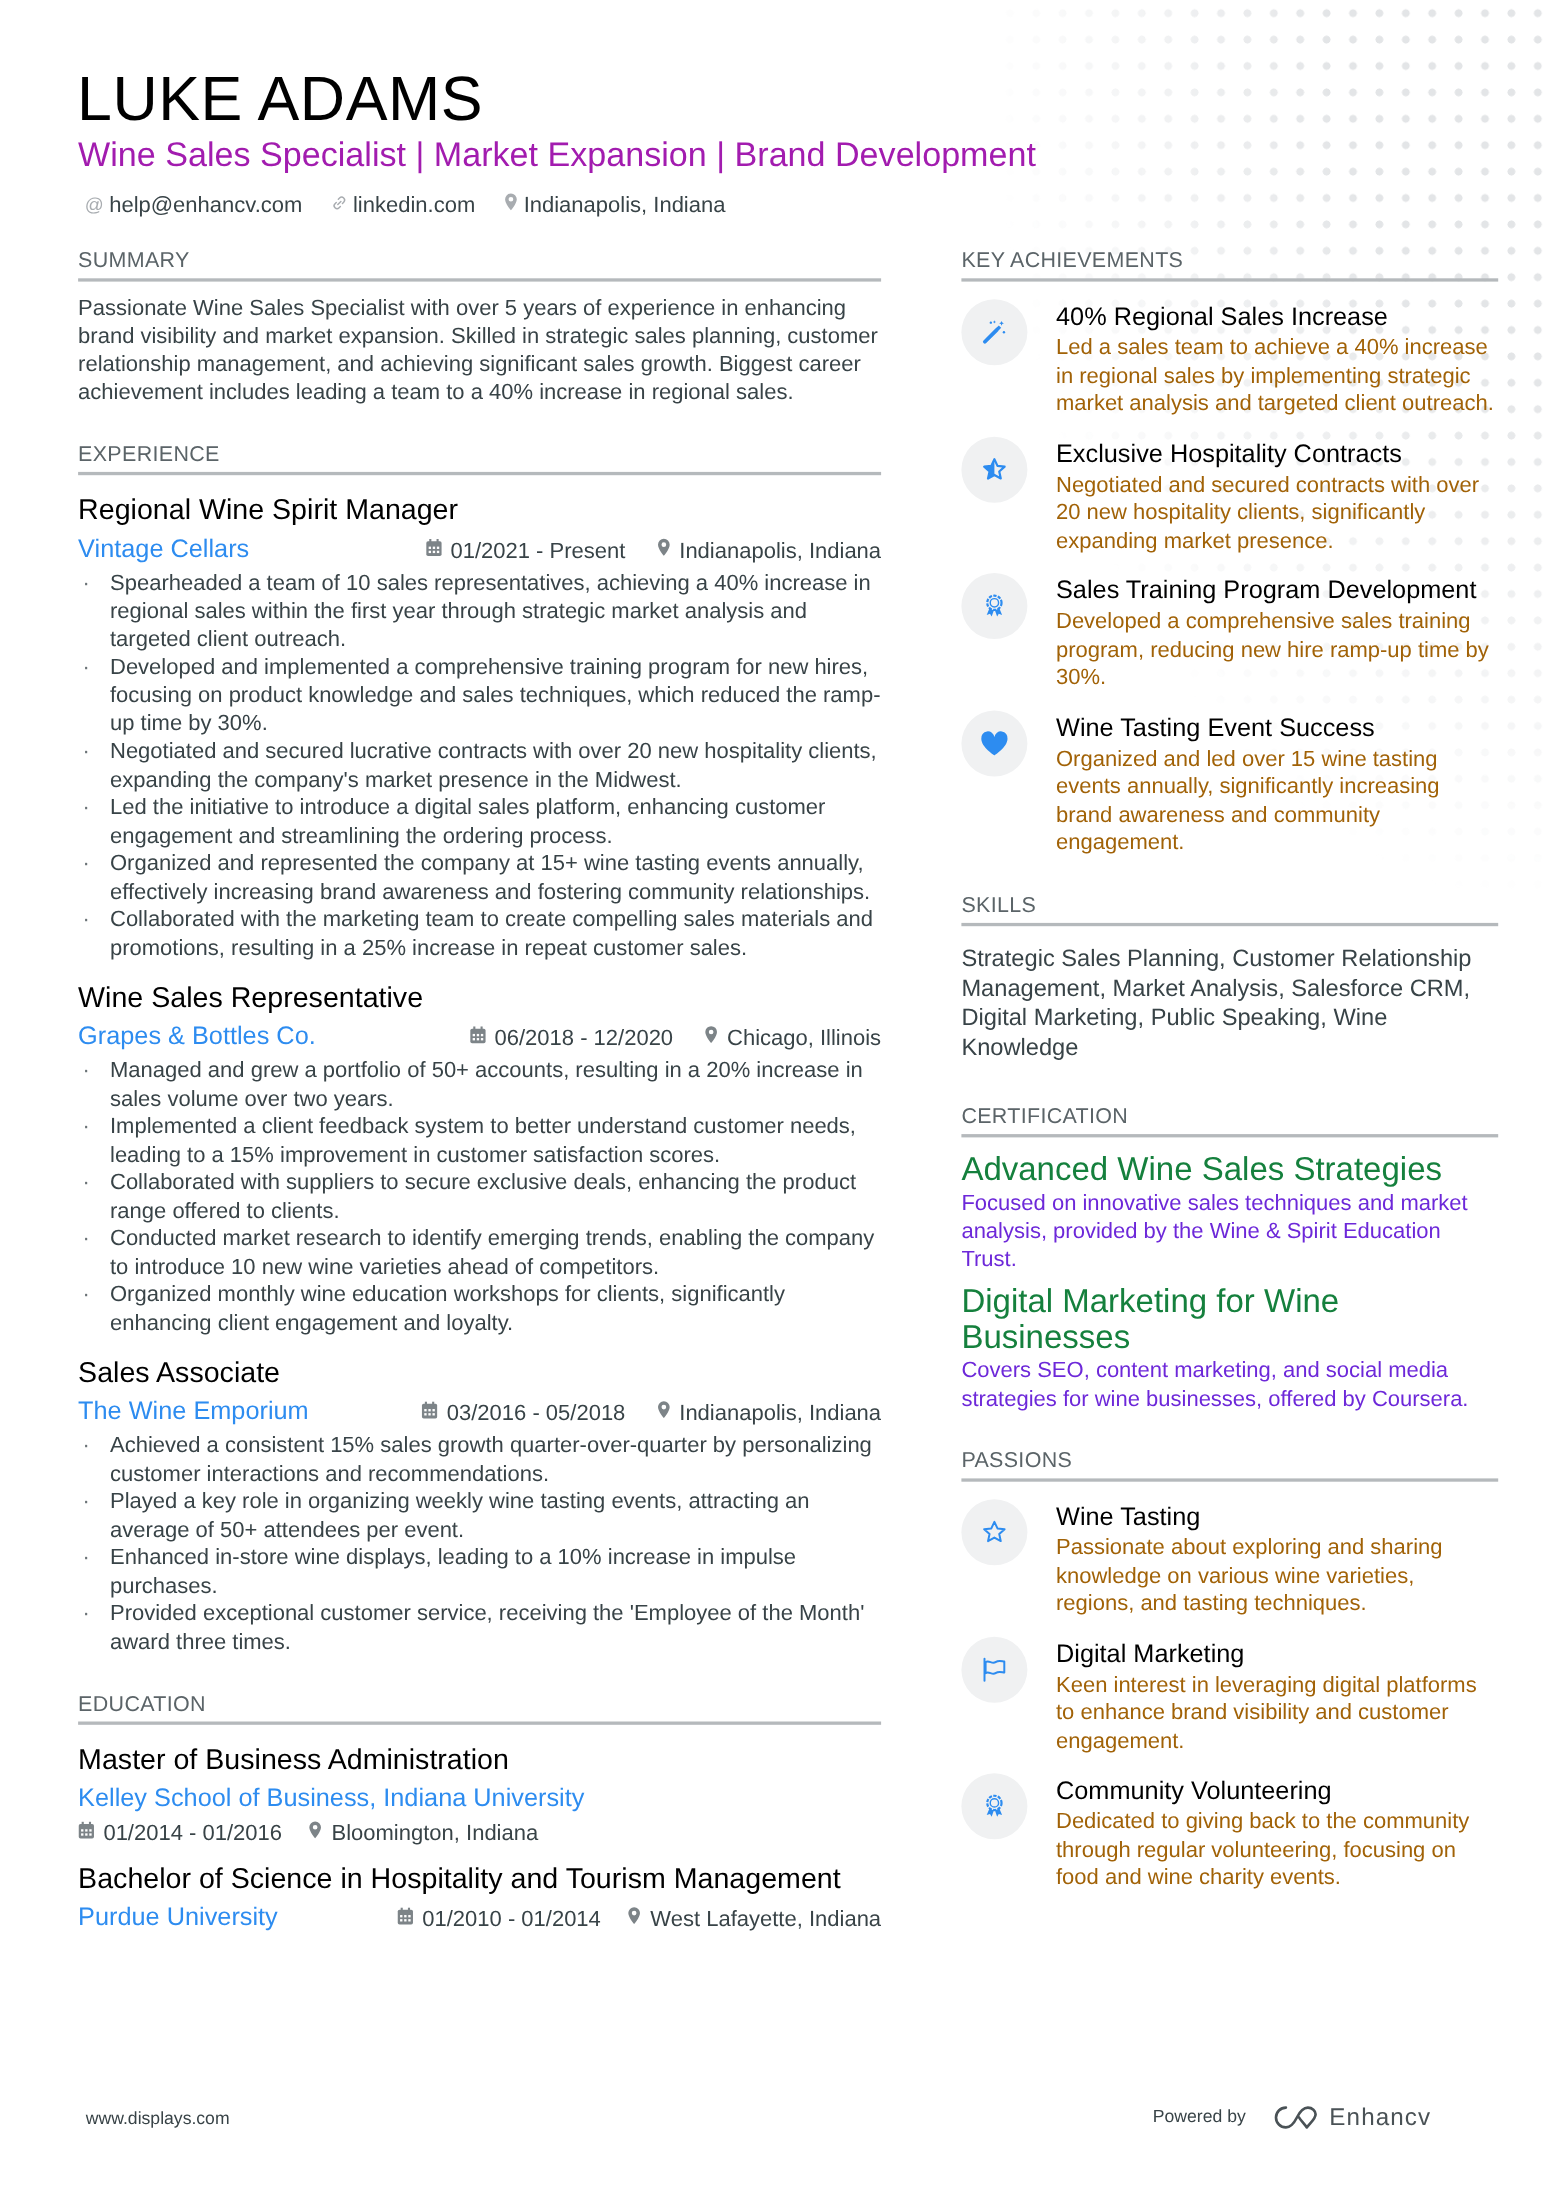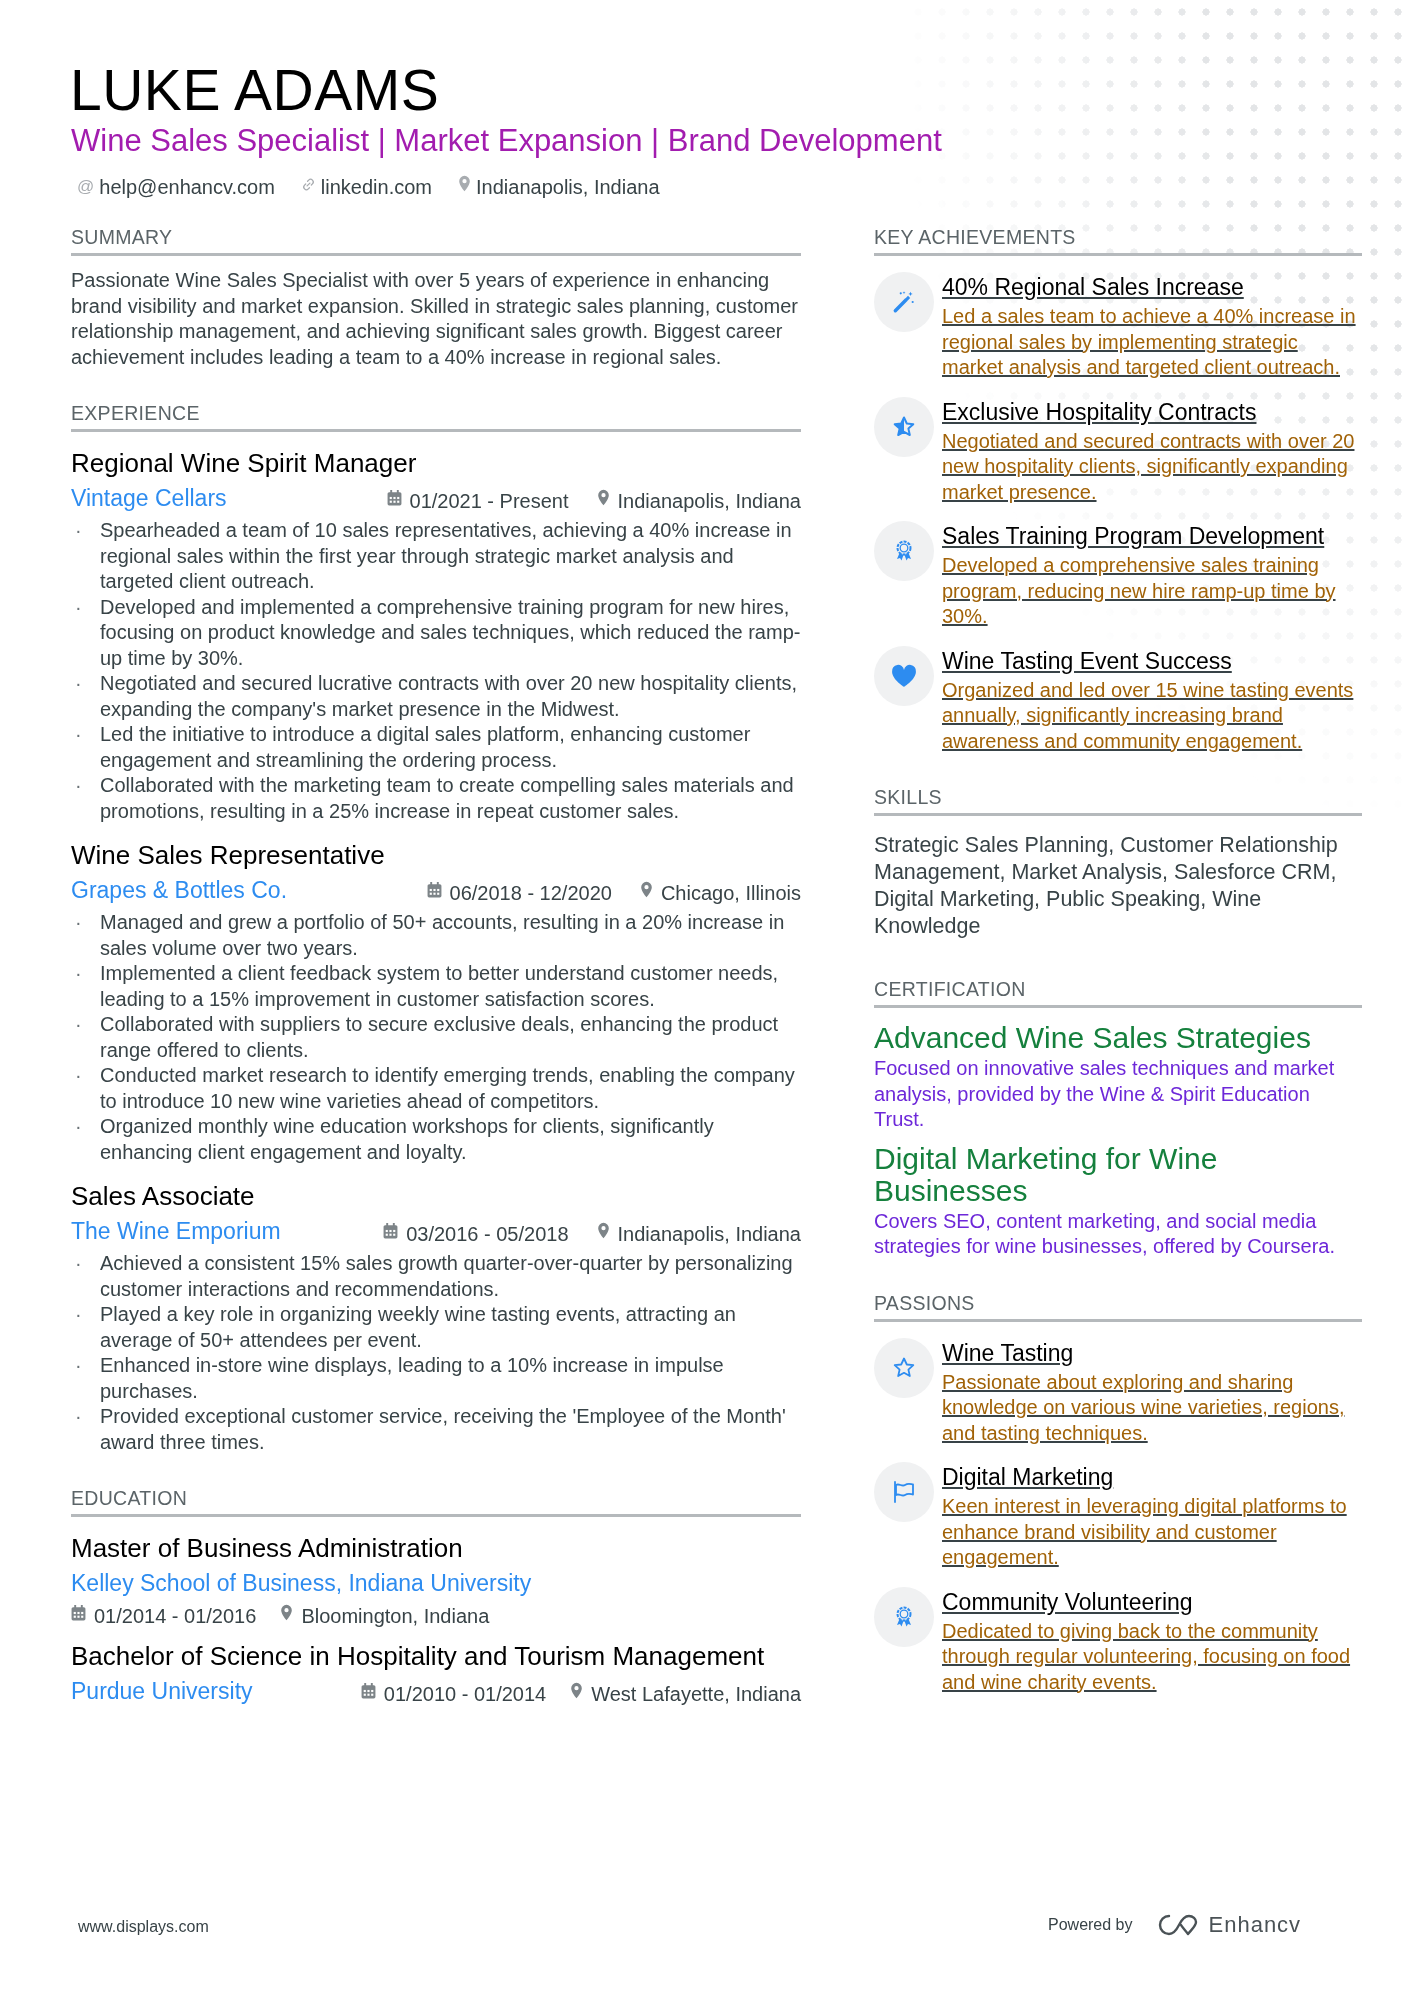--- a/index.html
+++ b/index.html
@@ -38,21 +38,21 @@
   .bullets { list-style: none; margin-top: 2px; }
   .bullets li { position: relative; padding-left: 29px; font-size: 20px; line-height: 25.5px; color: #384347; }
   .bullets li::before { content: "·"; position: absolute; left: 4px; top: 0; color: #6a7276; font-size: 20px; }
 
   .edu { margin-top: 14px; }
   .edu .job-title { line-height: 34px; }
   .edu-school { font-size: 23px; line-height: 32px; color: #2d8cf0; margin-top: 2px; }
   .edu-meta { display: flex; gap: 24px; font-size: 20px; line-height: 30px; color: #384347; margin-top: 2px; }
   .edu-row { display: flex; justify-content: space-between; align-items: baseline; margin-top: 2px; }
 
-  .ach { display: flex; gap: 8px; margin-top: 16px; text-decoration: underline; }
+  .ach { display: flex; gap: 26px; margin-top: 16px; }
   .ach:first-of-type { margin-top: 18px; }
   .ach-icon { flex: 0 0 60px; width: 60px; height: 60px; border-radius: 50%; background: #f0f1f2; display: flex; align-items: center; justify-content: center; color: #2d8cf0; font-size: 24px; margin-top: 0; }
   .ach-body { flex: 1; }
   .ach-title { font-size: 23px; line-height: 30px; color: #000; }
   .ach-desc { font-size: 20px; line-height: 25.5px; color: #a16207; margin-top: 2px; }
 
   .skills-text { margin-top: 16px; font-size: 21.5px; line-height: 27px; color: #384347; }
   .cert { margin-top: 14px; }
   .cert-title { font-size: 30px; line-height: 32px; color: #15803d; }
   .cert-desc { font-size: 20px; line-height: 25.5px; color: #6d28d9; margin-top: 2px; }
@@ -131,20 +131,21 @@
                   </svg></span>
               <span>Indianapolis, Indiana</span>
             </span>
           </div>
         </div>
         <ul class="bullets">
           <li>Spearheaded a team of 10 sales representatives, achieving a 40% increase in regional sales within the first year through strategic market analysis and targeted client outreach.</li>
           <li>Developed and implemented a comprehensive training program for new hires, focusing on product knowledge and sales techniques, which reduced the ramp-up time by 30%.</li>
           <li>Negotiated and secured lucrative contracts with over 20 new hospitality clients, expanding the company's market presence in the Midwest.</li>
           <li>Led the initiative to introduce a digital sales platform, enhancing customer engagement and streamlining the ordering process.</li>
+          <li>Organized and represented the company at 15+ wine tasting events annually, effectively increasing brand awareness and fostering community relationships.</li>
           <li>Collaborated with the marketing team to create compelling sales materials and promotions, resulting in a 25% increase in repeat customer sales.</li>
         </ul>
       </div>
 
       <div class="job">
         <div class="job-title">Wine Sales Representative</div>
         <div class="job-meta">
           <span class="company">Grapes &amp; Bottles Co.</span>
           <div class="meta-right">
             <span class="meta-item">

